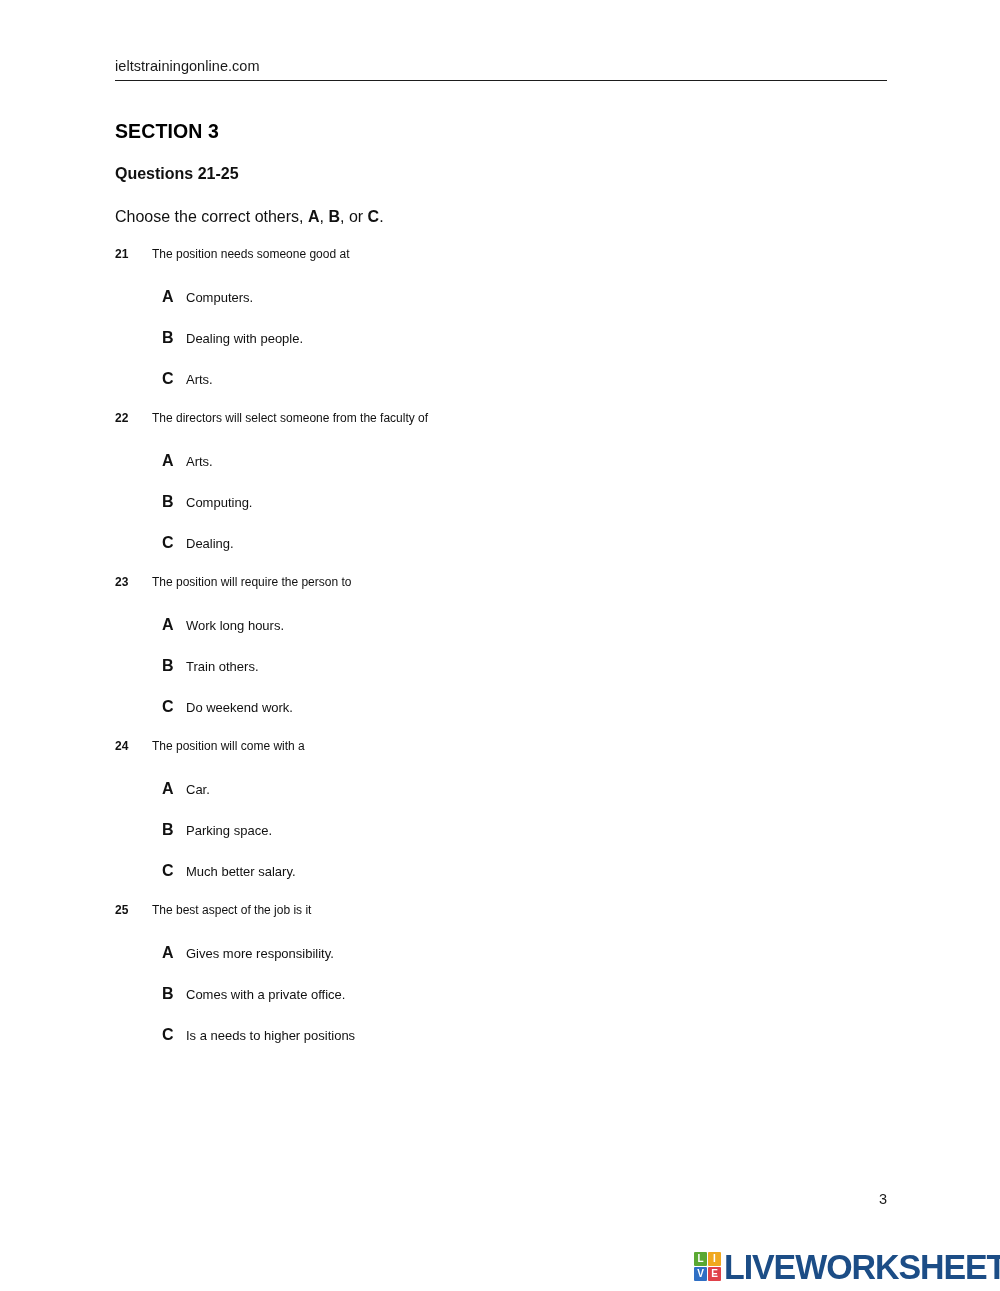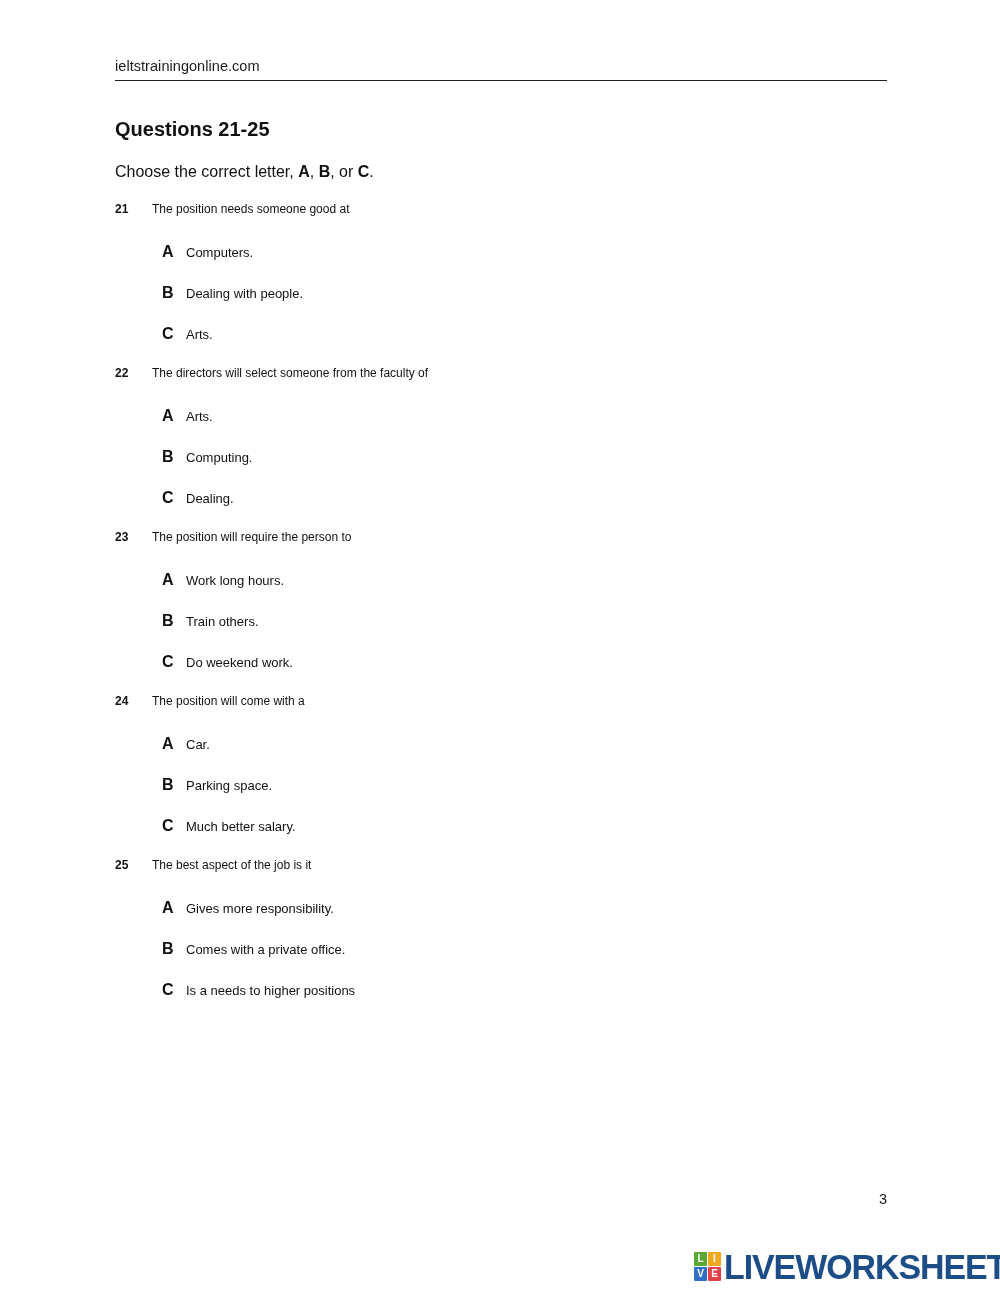--- a/index.html
+++ b/index.html
@@ -54,21 +54,21 @@
   .section-title {
     font-size: 19.5px;
     font-weight: bold;
     line-height: 26px;
     letter-spacing: 0.1px;
     color: #000000;
     margin: 0 0 19px 0;
   }
 
   .questions-range {
-    font-size: 20px;
+    font-size: 16px;
     font-weight: bold;
     line-height: 22px;
     color: #111111;
     margin: 0 0 21px 0;
   }
 
   .instruction {
     font-size: 16px;
     font-weight: normal;
     line-height: 22px;
@@ -182,25 +182,26 @@
 
 <div class="page">
 
   <div class="header">
     <div class="header-url">ieltstrainingonline.com</div>
     <hr class="header-rule">
   </div>
 
   <div class="content">
 
+    <h1 class="section-title">SECTION 3</h1>
 
     <div class="questions-range">Questions 21-25</div>
 
     <div class="instruction">
-      <span>Choose the correct letter, </span><b>A</b><span>, </span><b>B</b><span>, or </span><b>C</b><span>.</span>
+      <span>Choose the correct others, </span><b>A</b><span>, </span><b>B</b><span>, or </span><b>C</b><span>.</span>
     </div>
 
     <div id="questions-container">
         <div class="question-block">
           <div class="question-line">
             <span class="q-num">21</span>
             <span class="q-text">The position needs someone good at</span>
           </div>
           <div class="option-line">
             <span class="opt-letter">A</span>

